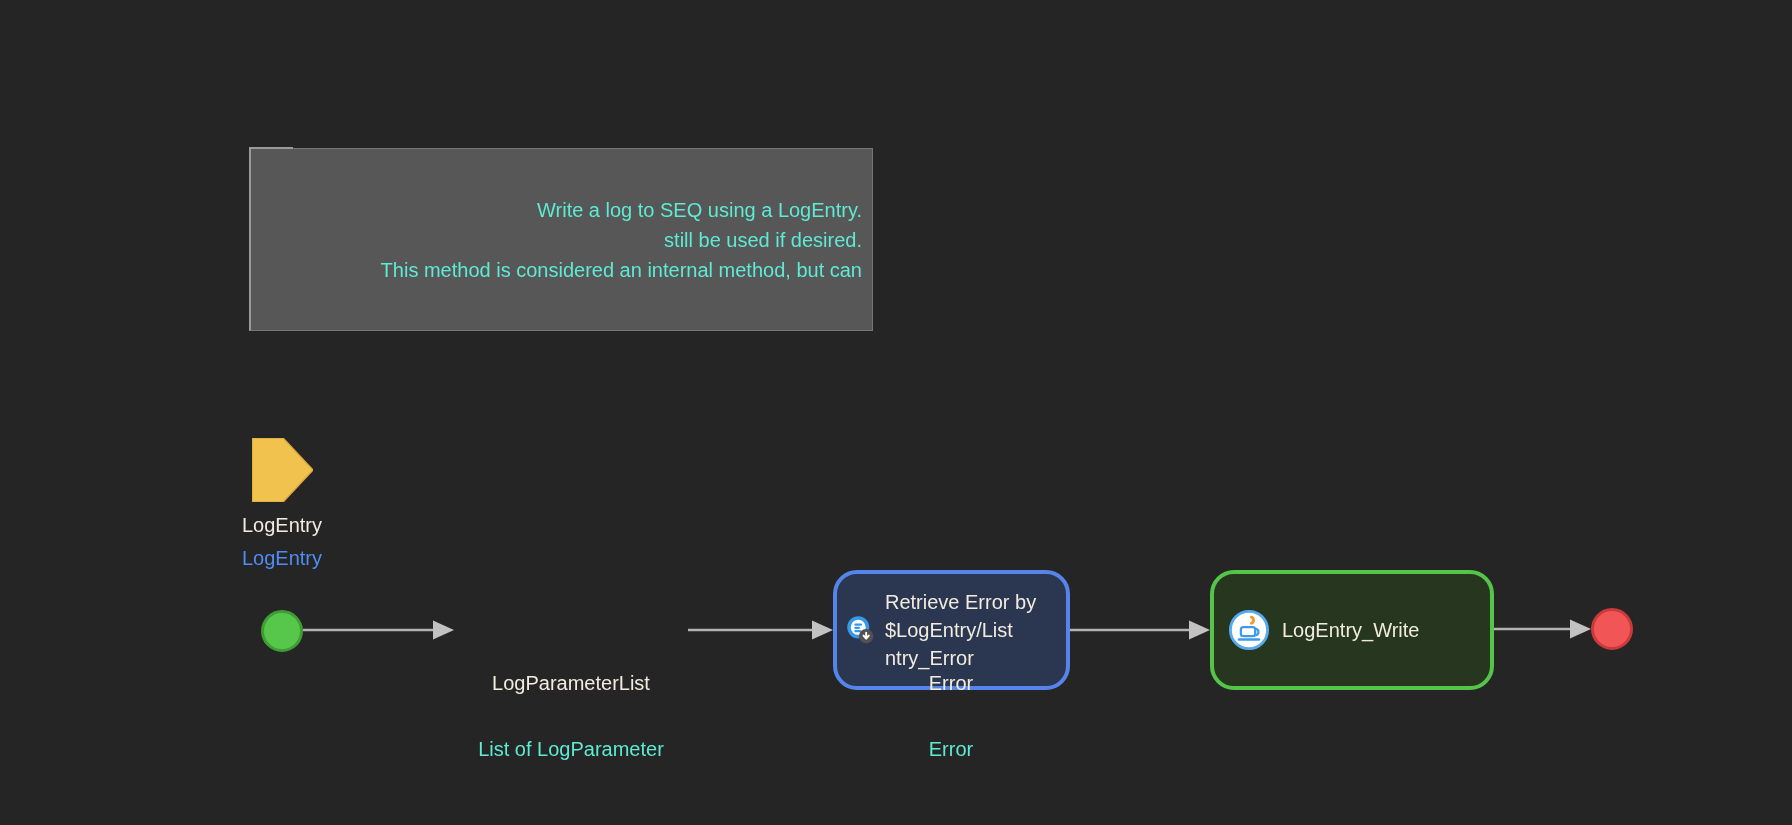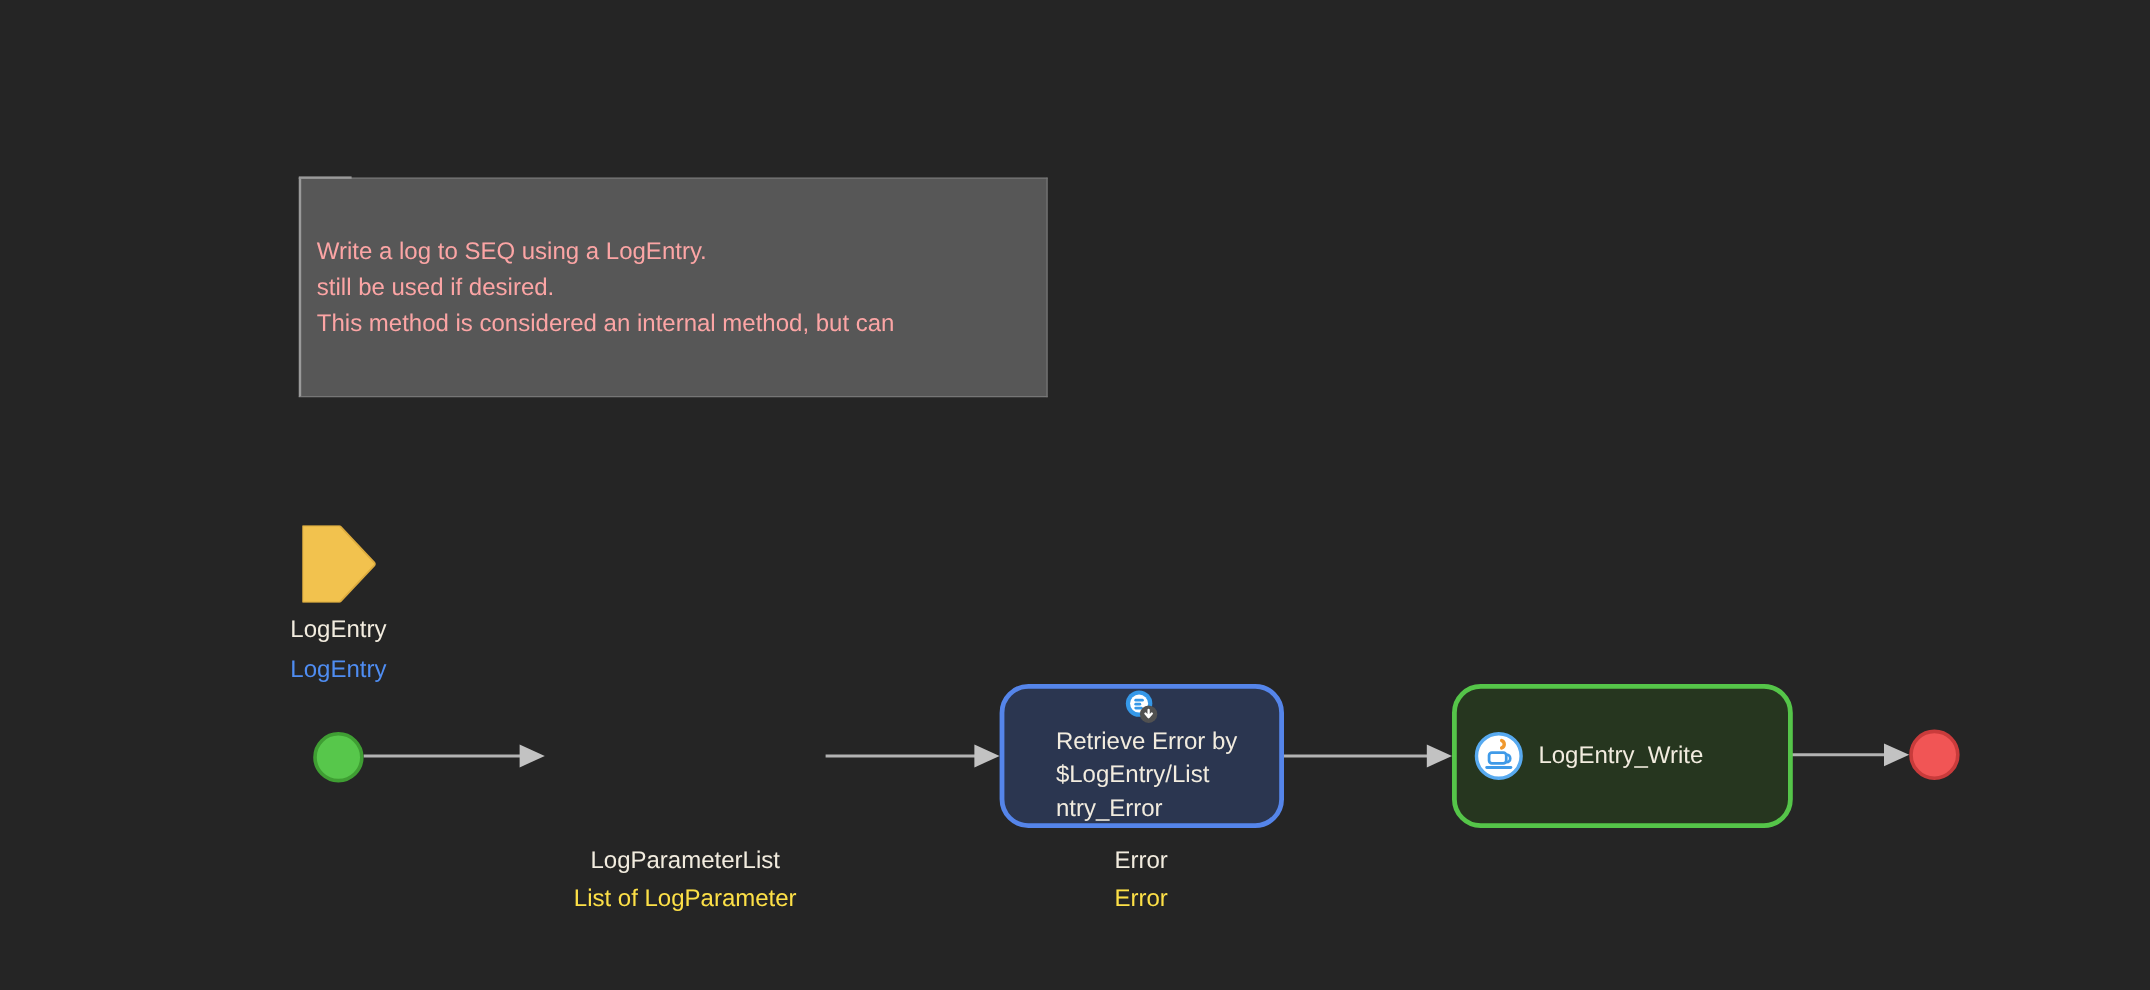--- a/index.html
+++ b/index.html
@@ -13,21 +13,21 @@
     position:absolute;left:249px;top:148px;width:624px;height:183px;
     background:#575757;border:1px solid #767676;border-left:2px solid #9a9a9a;
     box-sizing:border-box;display:flex;flex-direction:column;justify-content:center;
     padding-left:13px;padding-right:10px;
   }
   .comment::before{
     content:"";position:absolute;left:-2px;top:-2px;width:44px;height:2px;
     background:#9a9a9a;
   }
   .comment-line{
-    color:#fca5a5;font-size:20px;line-height:30px;white-space:nowrap;
+    color:#5eead4;font-size:20px;line-height:30px;white-space:nowrap;text-align:right;
   }
   
   .param-shape{position:absolute;left:252px;top:438px;width:61px;height:64px;}
   .param-name{
     position:absolute;left:282px;top:513px;transform:translateX(-50%);
     color:#f2ecdf;font-size:20px;line-height:24px;white-space:nowrap;
   }
   .param-type{
     position:absolute;left:282px;top:546px;transform:translateX(-50%);
     color:#4f8df2;font-size:20px;line-height:24px;white-space:nowrap;
@@ -41,32 +41,32 @@
     position:absolute;top:570px;height:120px;box-sizing:border-box;
     border-radius:24px;display:flex;align-items:center;overflow:hidden;
   }
   .node.blue{border:4px solid #5585ea;background:#2b3650;}
   .node.green{border:4px solid #55c549;background:#26361f;}
   .node-icon{flex:0 0 auto;display:flex;align-items:center;justify-content:center;}
   .node-title{color:#f2ecdf;font-size:20px;}
   .node-title .tline{line-height:28px;white-space:nowrap;}
   #node1{left:454px;width:234px;padding-left:8px;}
   #node1 .node-icon{margin-right:10px;}
-  #node2{left:833px;width:237px;padding-left:8px;flex-direction:column;}
+  #node2{left:833px;width:237px;padding-left:8px;}
   #node2 .node-icon{margin-right:10px;}
   #node3{left:1210px;width:284px;padding-left:14px;}
   #node3 .node-icon{margin-right:12px;}
   
   .out-name{
-    position:absolute;top:705px;transform:translateX(-50%);
+    position:absolute;top:671px;transform:translateX(-50%);
     color:#f2ecdf;font-size:20px;line-height:24px;white-space:nowrap;
   }
   .out-type{
     position:absolute;top:737px;transform:translateX(-50%);
-    color:#fde047;font-size:20px;line-height:24px;white-space:nowrap;
+    color:#5eead4;font-size:20px;line-height:24px;white-space:nowrap;
   }
   
   #edges{position:absolute;left:0;top:0;width:1792px;height:825px;}
 </style>
 </head>
 <body>
 
 <div id="canvas">
 
   <div class="comment">

